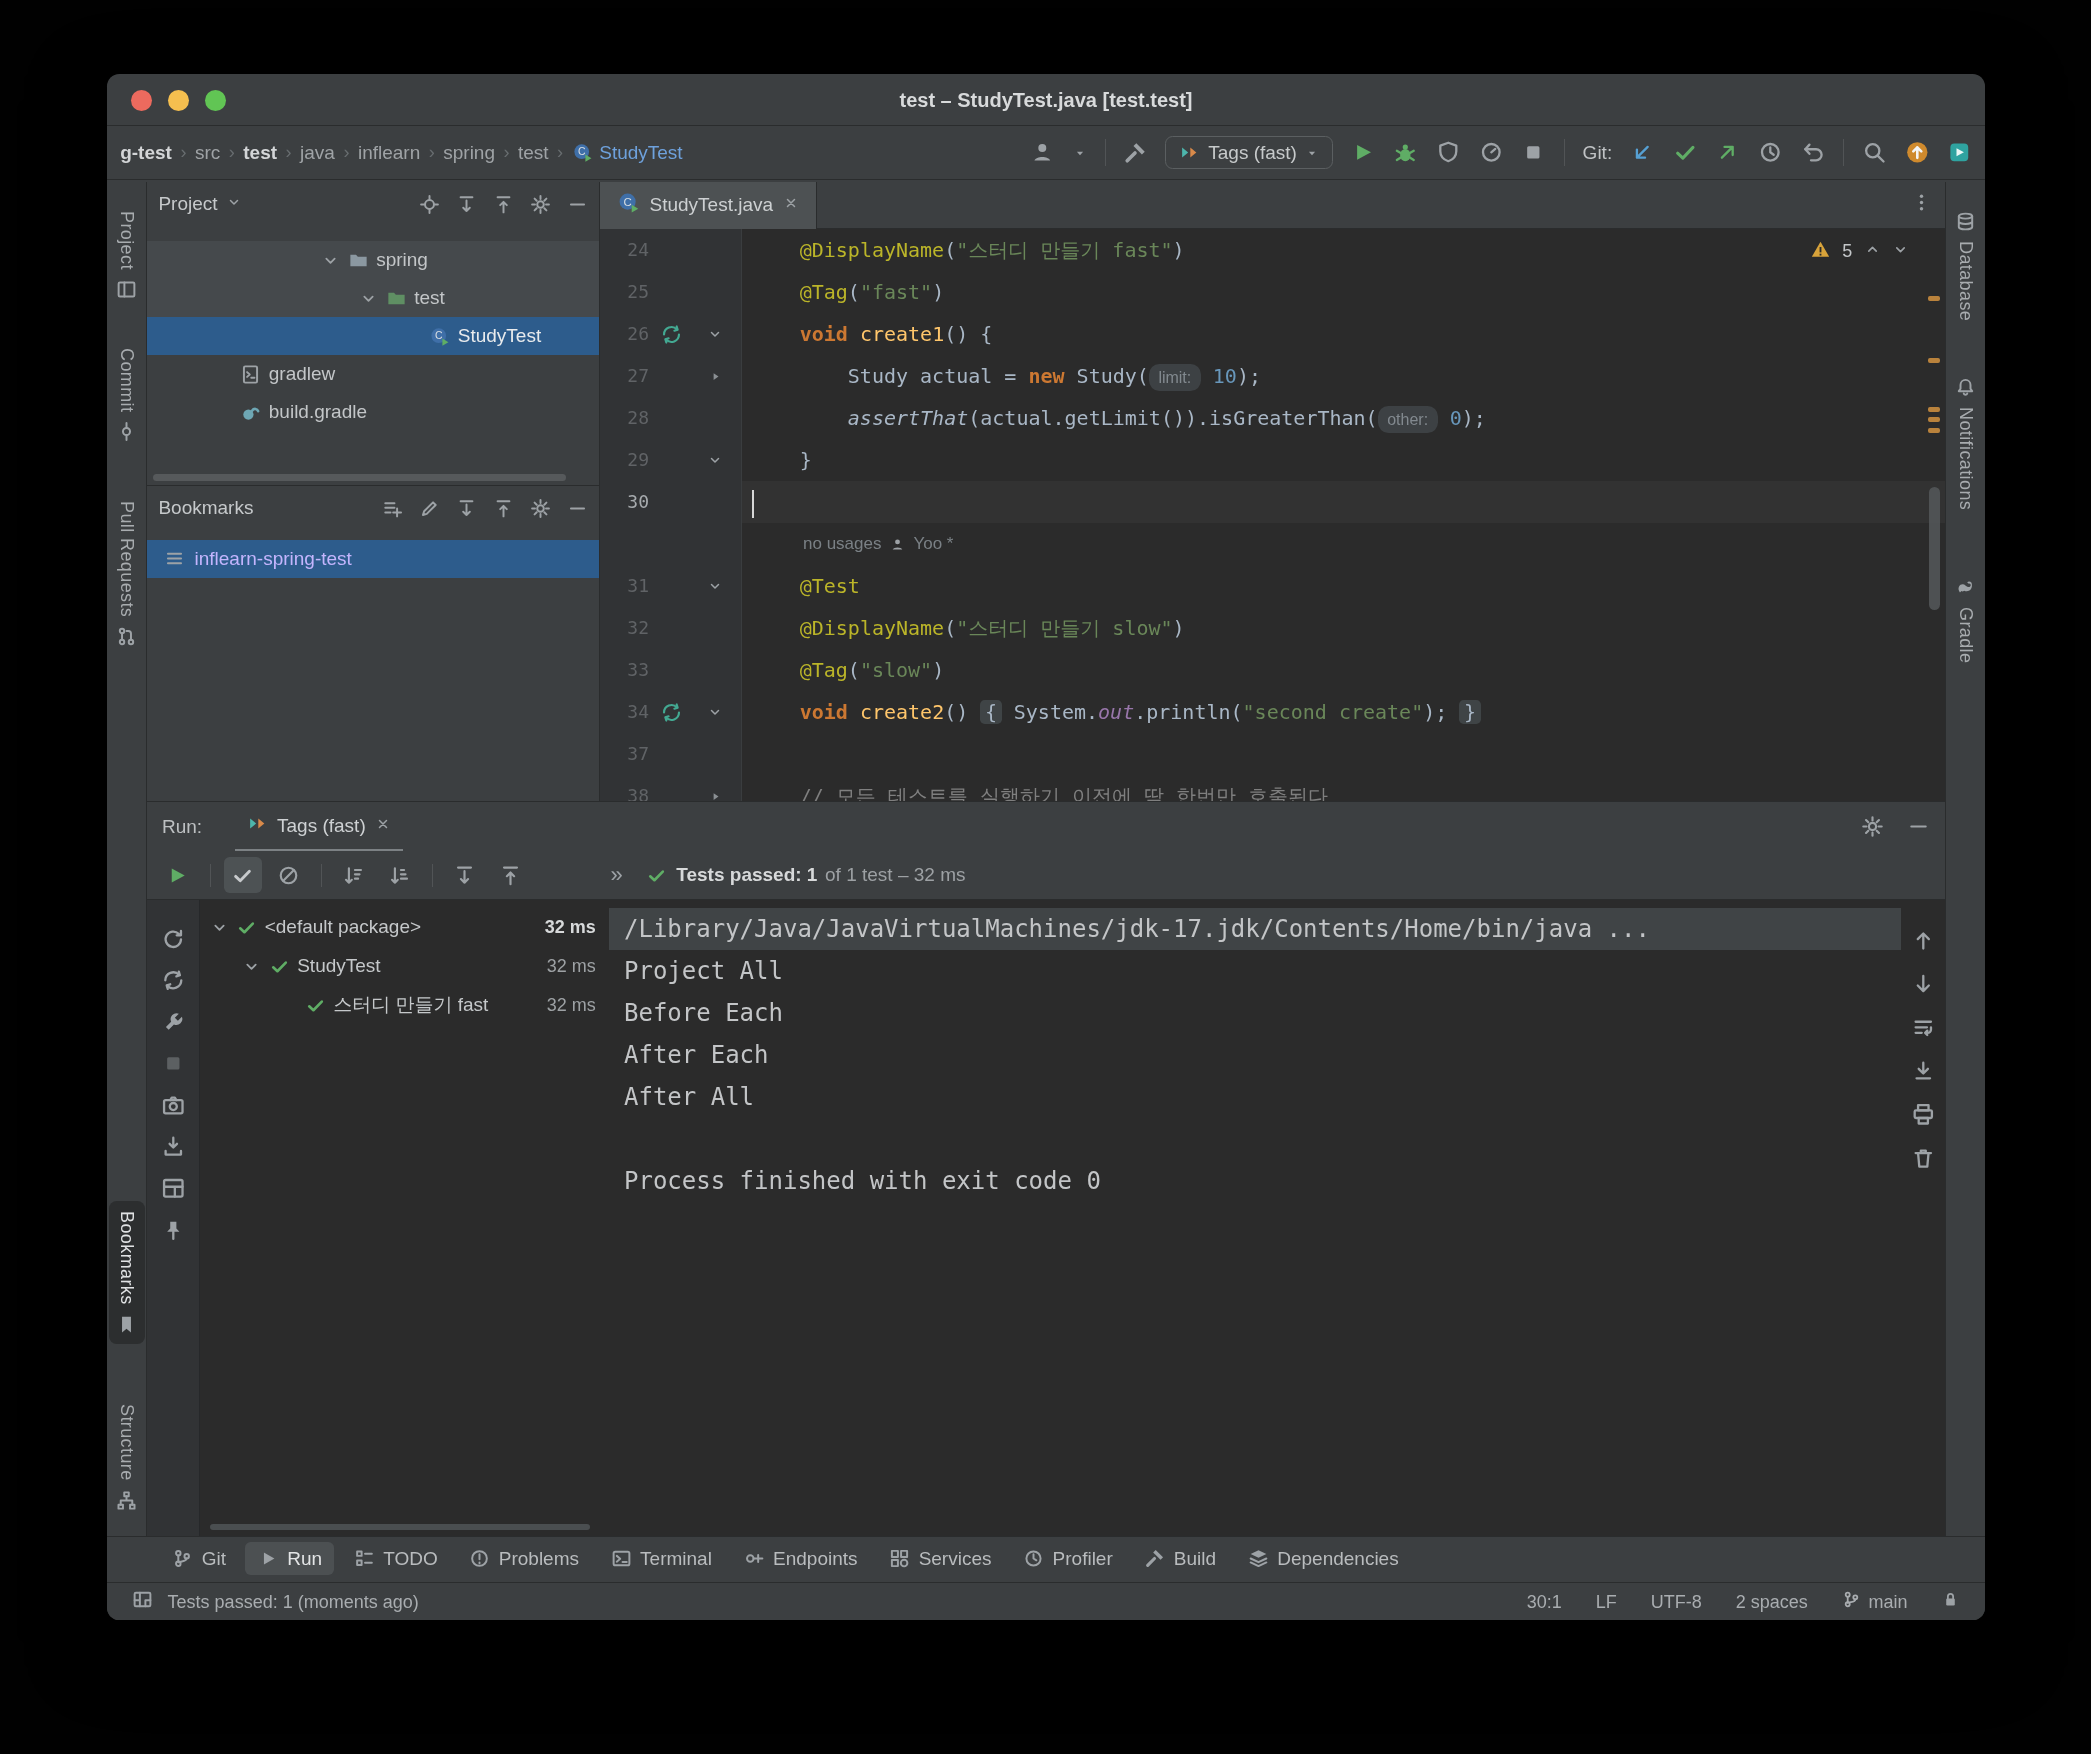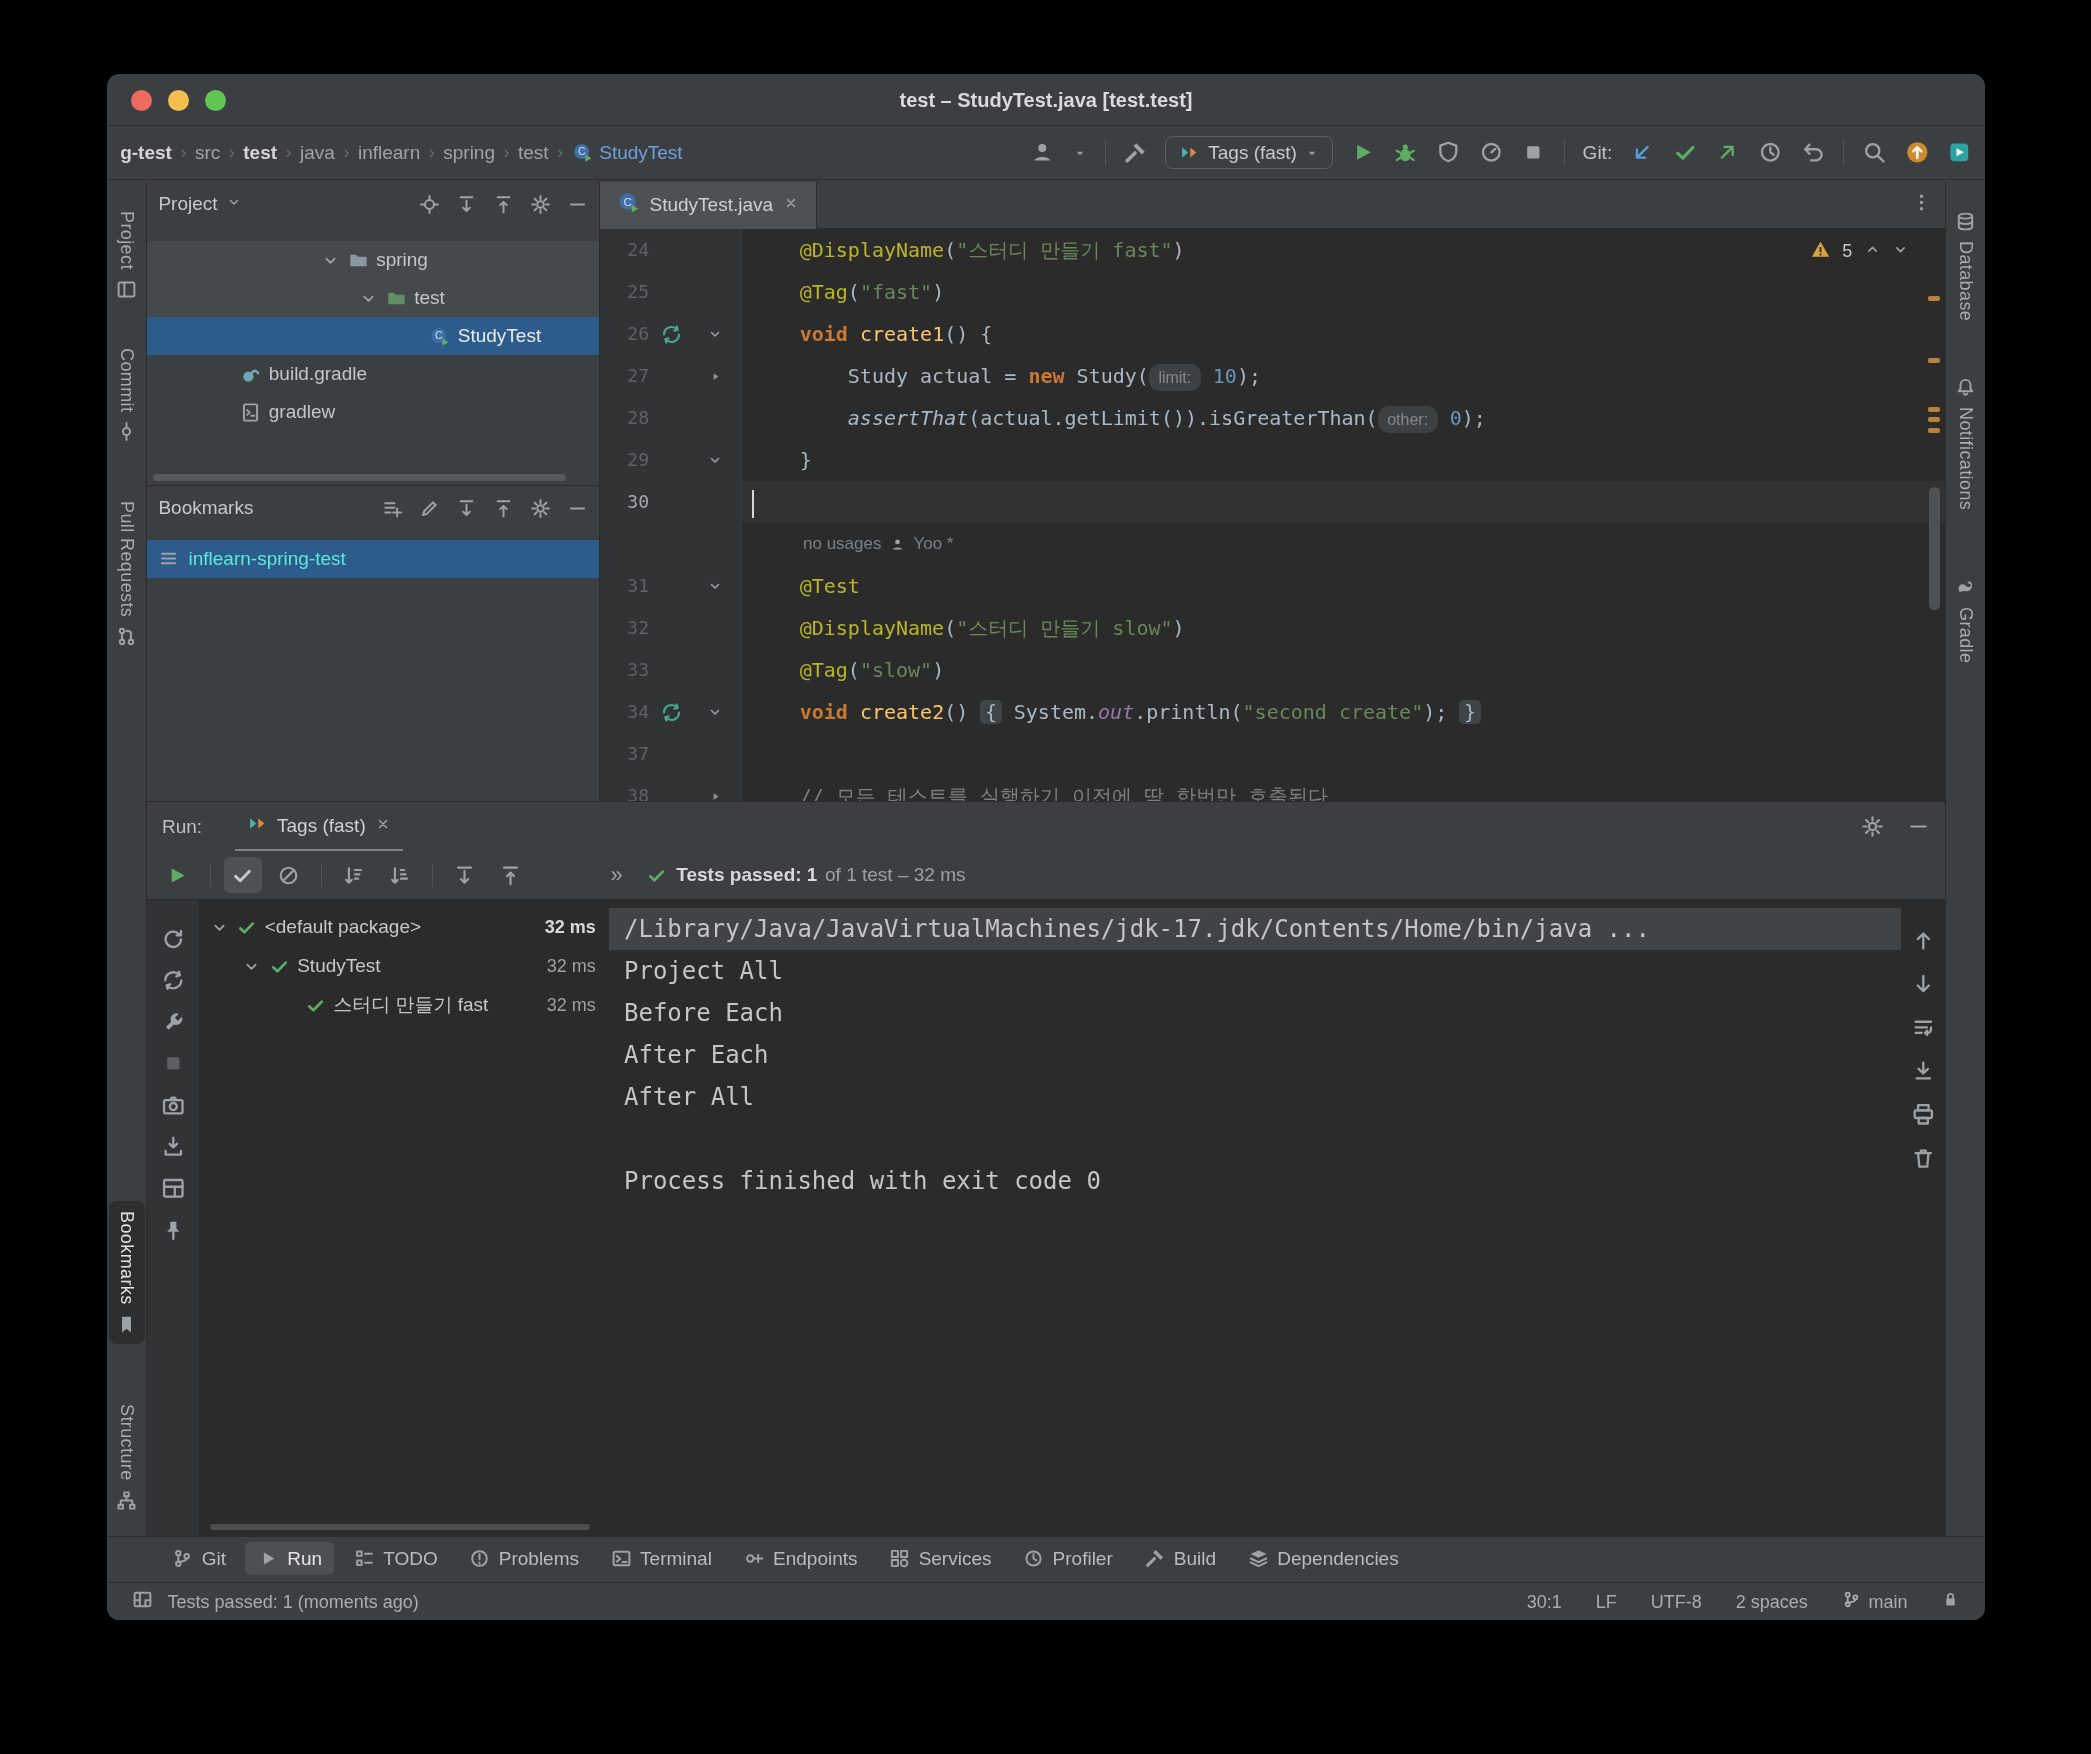--- a/index.html
+++ b/index.html
@@ -47,21 +47,21 @@
   .ppanel { position:absolute; inset:0 0 auto 0; height:303px; overflow:hidden; }
   .bpanel { position:absolute; left:0; right:0; top:303px; bottom:0; border-top:0.9px solid #2a2c2d; overflow:hidden; }
   .phead { height:44px; display:flex; align-items:center; gap:8.5px; padding:0 11.4px; color:#c6c9cb; }
   .hicons { margin-left:auto; display:inline-flex; align-items:center; gap:16px; }
   .tree { position:relative; padding-top:15px; }
   .trow { height:38px; display:flex; align-items:center; gap:7.6px; white-space:nowrap; color:#c3c6c8; overflow:hidden; }
   .trow.path { background:#45494c; }
   .trow.sel { background:#2d5c8c; color:#e9ebed; }
   .tsp { display:inline-block; width:24.6px; flex:none; }
   .hscroll { position:absolute; left:5.7px; bottom:3.8px; width:413px; height:7.6px; border-radius:3.8px; background:#56595b; }
-  .bmrow { height:38px; display:flex; align-items:center; gap:9.5px; padding-left:11px; margin-top:9.5px; color:#5eead4; }
+  .bmrow { height:38px; display:flex; align-items:center; gap:9.5px; padding-left:17px; margin-top:9.5px; color:#c4b5fd; }
   .bmrow.sel { background:#2d5c8c; }
 
   
   .ecol { position:absolute; left:452px; top:0; right:0; height:619px; border-left:0.9px solid #2a2c2d;
           display:flex; flex-direction:column; }
   .tabbar { height:47px; background:#3c3f41; border-bottom:0.9px solid #2a2c2d; display:flex; align-items:center; flex:none; }
   .etab { height:47px; display:flex; align-items:center; gap:9.5px; padding:0 17px; background:#4d5153;
           color:#cdd0d2; border-right:0.9px solid #2a2c2d; }
   .kebab { margin-left:auto; padding-right:13.2px; }
   .ebody { position:relative; flex:1; background:#2b2b2b; overflow:hidden;
@@ -434,35 +434,35 @@
                     <text x="7.4" y="10.2" text-anchor="middle" font-size="8" fill="#d9dee2" stroke="none">C</text>
                     <path d="M10.2 9.6l4.6 2.7-4.6 2.7z" fill="#5fad65" stroke="none"></path>
                   </svg>
                 </span>
                 <span>StudyTest</span>
               </div>
               <div class="trow" style="padding-left:61px">
                 <span class="tsp"></span>
                 <span class="ic">
                   <svg width="21" height="21" viewBox="0 0 16 16" fill="none" stroke="currentColor" stroke-width="1.5" stroke-linecap="round" stroke-linejoin="round">
-                    <circle cx="6.4" cy="9.6" r="3.9" fill="#6ea7b4" stroke="none"></circle>
-                    <path d="M9.2 6.6c1.4-2 4-1.6 4.6.4" stroke="#6ea7b4" stroke-width="2"></path>
-                  </svg>
-                </span>
-                <span>build.gradle</span>
+                    <rect x="3" y="1.8" width="10" height="12.4" rx="1"></rect>
+                    <path d="M5.4 6.2l2 1.8-2 1.8M8.6 10.4H11"></path>
+                  </svg>
+                </span>
+                <span>gradlew</span>
               </div>
               <div class="trow" style="padding-left:61px">
                 <span class="tsp"></span>
                 <span class="ic">
                   <svg width="21" height="21" viewBox="0 0 16 16" fill="none" stroke="currentColor" stroke-width="1.5" stroke-linecap="round" stroke-linejoin="round">
-                    <rect x="3" y="1.8" width="10" height="12.4" rx="1"></rect>
-                    <path d="M5.4 6.2l2 1.8-2 1.8M8.6 10.4H11"></path>
-                  </svg>
-                </span>
-                <span>gradlew</span>
+                    <circle cx="6.4" cy="9.6" r="3.9" fill="#6ea7b4" stroke="none"></circle>
+                    <path d="M9.2 6.6c1.4-2 4-1.6 4.6.4" stroke="#6ea7b4" stroke-width="2"></path>
+                  </svg>
+                </span>
+                <span>build.gradle</span>
               </div>
             </div>
           <div class="hscroll"></div>
         </section>
         <section class="bpanel">
           <div class="phead">
             <span>Bookmarks</span>
             <span class="hicons" id="bmIcons">
                 <span class="ic">
                   <svg width="21" height="21" viewBox="0 0 16 16" fill="none" stroke="currentColor" stroke-width="1.5" stroke-linecap="round" stroke-linejoin="round">

